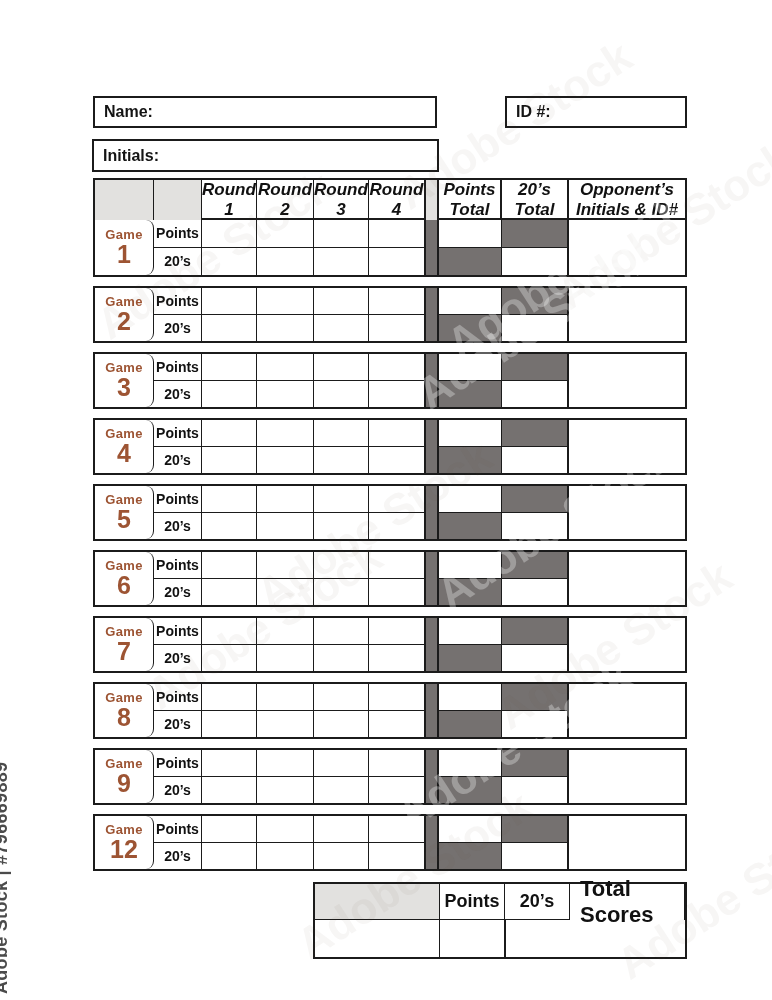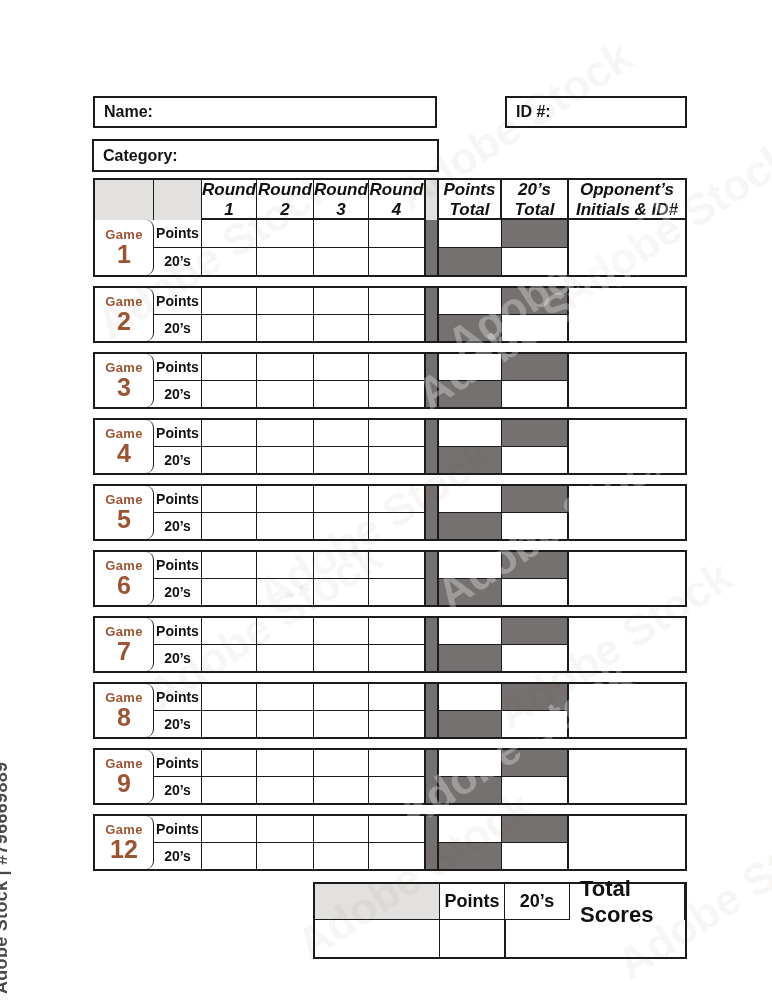--- a/index.html
+++ b/index.html
@@ -106,21 +106,21 @@
   <div class="side-watermark">Adobe Stock | #796669889</div>
 
 
   <div class="field f-name">
     <span>Name:</span>
   </div>
   <div class="field f-id">
     <span>ID #:</span>
   </div>
   <div class="field f-category">
-    <span>Category:</span>
+    <span>Initials:</span>
   </div>
 
   <div class="main-header maincols">
     <div class="hcell h-blank" style="grid-column:1;"></div>
     <div class="hcell h-blank" style="grid-column:2;"></div>
     <div class="hcell h-round" style="grid-column:3;">
       <span>Round</span>
       <span>1</span>
     </div>
     <div class="hcell h-round" style="grid-column:4;">

